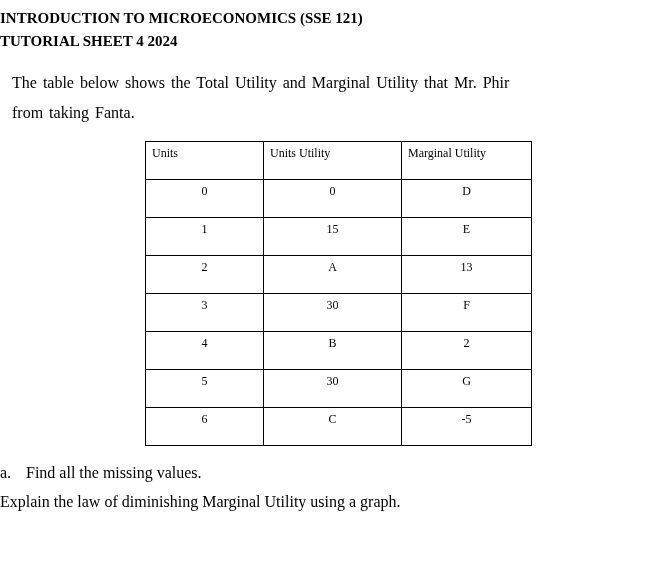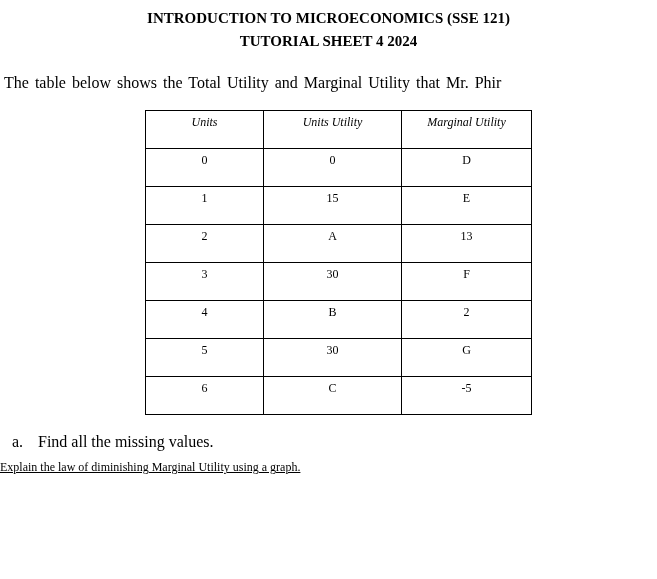--- a/index.html
+++ b/index.html
@@ -11,92 +11,89 @@
       font-family: 'Times New Roman', Times, serif;
       font-size: 16px;
       color: #000;
       background: #fff;
       width: 657px;
       height: 579px;
       padding: 10px 0;
       overflow: hidden;
     }
     .header-title {
-      text-align: center;
       font-weight: bold;
       font-size: 15px;
       margin-bottom: 6px;
     }
     .header-subtitle {
-      text-align: center;
       font-weight: bold;
       font-size: 15px;
       margin-bottom: 18px;
     }
     .intro-para {
       font-size: 16px;
       line-height: 1.9;
       margin-bottom: 12px;
-      padding-left: 4px;
+      padding-left: 12px;
       word-spacing: 2px;
     }
     .table-wrap {
       display: flex;
       justify-content: center;
       margin-bottom: 18px;
       padding-left: 20px;
     }
     table.utility {
       border-collapse: collapse;
       font-size: 12px;
     }
     table.utility th,
     table.utility td {
       border: 1px solid #000;
       padding: 0;
       vertical-align: top;
       font-weight: normal;
     }
     table.utility th {
-      text-align: center;
+      text-align: left;
       padding: 4px 6px 18px 6px;
       height: 38px;
-      font-style: italic;
     }
     table.utility td {
       text-align: center;
       padding: 4px 6px 18px 6px;
       height: 38px;
     }
     .col-units { width: 118px; }
     .col-tu { width: 138px; }
     .col-mu { width: 130px; }
     .question-a {
       font-size: 16px;
       margin-bottom: 6px;
-      padding-left: 12px;
+      padding-left: 0;
     }
     .question-a .marker {
       display: inline-block;
       width: 22px;
     }
     .question-text {
-      font-size: 12px;
+      font-size: 16px;
       line-height: 1.7;
-      text-decoration: underline;
     }
   </style>
 </head>
 <body>
 
 <div class="header-title">INTRODUCTION TO MICROECONOMICS (SSE 121)</div>
 <div class="header-subtitle">TUTORIAL SHEET 4 2024</div>
 
 <div class="intro-para">
   <span>The table below shows the Total Utility and Marginal Utility that Mr. Phir</span><br>
+  <span>from taking Fanta.</span>
 </div>
 
 <div class="table-wrap">
   <table class="utility">
     <thead>
       <tr>
         <th class="col-units">Units</th>
         <th class="col-tu">Units Utility</th>
         <th class="col-mu">Marginal Utility</th>
       </tr>

